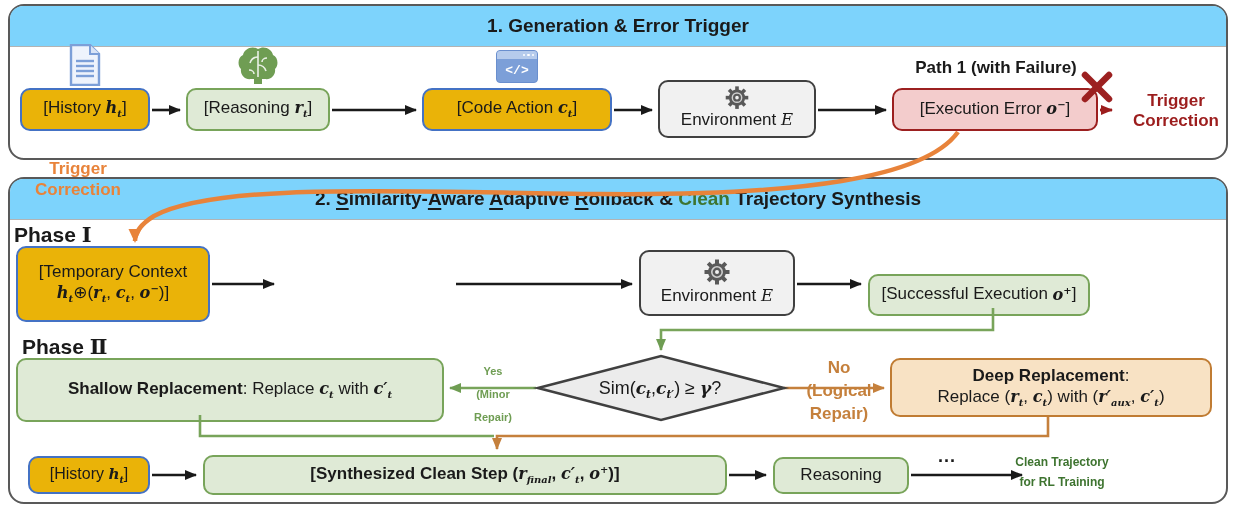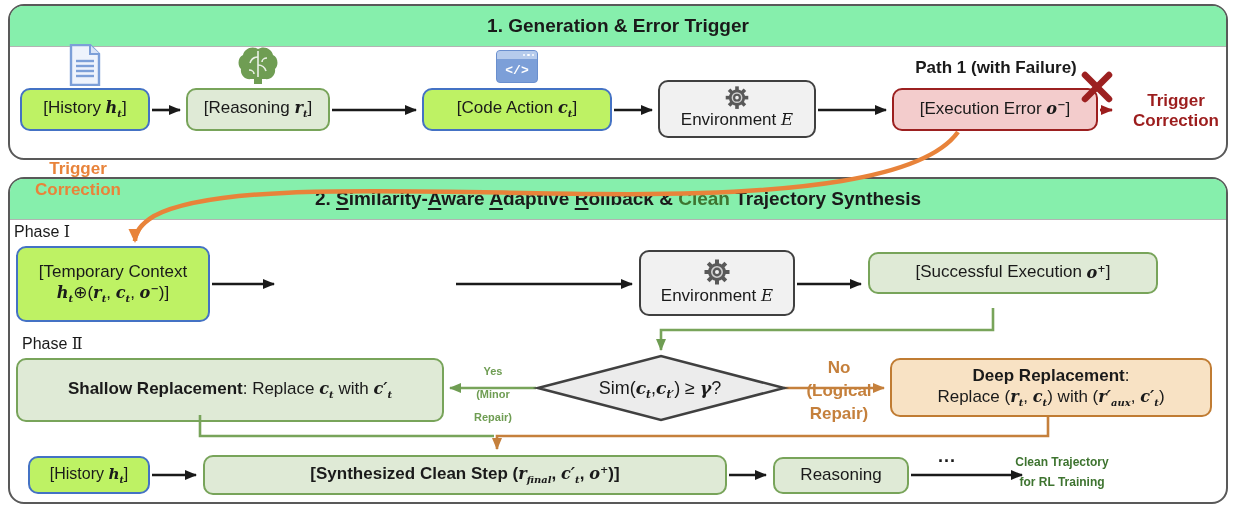--- a/index.html
+++ b/index.html
@@ -1,45 +1,45 @@
 <!DOCTYPE html>
 <html><head>
 <meta charset="utf-8">
 <style>
   html,body{margin:0;padding:0;background:#ffffff;}
   .canvas{position:relative;width:1238px;height:509px;background:#fff;
           font-family:"Liberation Sans",sans-serif;color:#1a1a1a;overflow:hidden;}
   .sec{position:absolute;border:2px solid #595959;border-radius:16px;background:#fff;box-sizing:border-box;z-index:1;}
-  .band{position:absolute;left:0;right:0;top:0;background:#86efac;border-bottom:1px solid #b3b3b3;
+  .band{position:absolute;left:0;right:0;top:0;background:#7dd3fc;border-bottom:1px solid #b3b3b3;
         border-radius:13px 13px 0 0;display:flex;align-items:center;justify-content:center;
         font-weight:bold;font-size:19px;}
   .bx{position:absolute;box-sizing:border-box;border:2px solid;border-radius:10px;
       display:flex;align-items:center;justify-content:center;text-align:center;
       font-size:17px;line-height:1.22;z-index:3;padding:2px 4px;}
-  .blue{background:#bef264;border-color:#4472c4;}
+  .blue{background:#eab308;border-color:#4472c4;}
   .greenbx{background:#dfead6;border-color:#78a45a;}
   .graybx{background:#f1f1f1;border-color:#404040;flex-direction:column;padding:3px 4px 5px;}
   .redbx{background:#f3cccc;border-color:#9c2020;border-width:2.5px;}
   .orangebx{background:#f8e2c4;border-color:#c07c33;}
   .lbl{position:absolute;z-index:6;text-align:center;line-height:1.15;}
   i{font-family:"DejaVu Serif",serif;font-style:italic;font-weight:bold;font-size:0.95em;}
   em{font-family:"DejaVu Serif",serif;font-style:italic;font-weight:normal;font-size:0.98em;}
   sub,sup{font-size:0.62em;}
   u{text-underline-offset:3px;text-decoration-thickness:2px;}
   .gw{color:#3e7430;}
   .rn{font-family:"DejaVu Serif",serif;}
   svg.overlay{position:absolute;left:0;top:0;z-index:5;pointer-events:none;}
   .icon{position:absolute;z-index:4;}
   .codeicon{position:absolute;z-index:4;width:42px;height:33px;background:#7c9fd8;border-radius:4px;
             box-sizing:border-box;border:1.5px solid #6a8fce;}
   .codeicon .topbar{height:8px;background:#b6cbec;border-radius:3px 3px 0 0;display:flex;align-items:center;justify-content:flex-end;gap:2px;padding-right:3px;}
   .codeicon .dot{width:2.5px;height:2.5px;border-radius:50%;background:#ffffff;}
   .codeicon .body{height:22px;display:flex;align-items:center;justify-content:center;color:#fff;
                   font-family:"Liberation Mono",monospace;font-weight:bold;font-size:13px;}
-  .phase{position:absolute;font-size:16px;font-weight:normal;z-index:6;}
+  .phase{position:absolute;font-size:21px;font-weight:bold;z-index:6;}
 </style>
 </head>
 <body>
 
 <div class="canvas">
 
   <div class="sec" style="left:8px;top:4px;width:1220px;height:156px;">
     <div class="band" style="height:40px;">
       <span>1. Generation &amp; Error Trigger</span>
     </div>
@@ -141,21 +141,21 @@
         <line x1="4.9" y1="4.9" x2="8.8" y2="8.8"></line>
           <line x1="-4.9" y1="-4.9" x2="-8.8" y2="-8.8"></line>
         <line x1="4.9" y1="-4.9" x2="8.8" y2="-8.8"></line>
           <line x1="-4.9" y1="4.9" x2="-8.8" y2="8.8"></line>
       </g>
       <circle r="7.5" fill="#cfcfcf" stroke="#595959" stroke-width="3"></circle>
       <circle r="3.2" fill="#f1f1f1" stroke="#595959" stroke-width="2.4"></circle>
     </svg>
     <span>Environment <em>E</em></span>
   </div>
-  <div class="bx greenbx" style="left:868px;top:252px;width:290px;height:42px;">
+  <div class="bx greenbx" style="left:868px;top:274px;width:222px;height:42px;">
     <span>[Successful Execution <i>o<sup>+</sup></i>]</span>
   </div>
 
   <div class="bx greenbx" style="left:16px;top:358px;width:428px;height:64px;">
     <span><b>Shallow Replacement</b>: Replace <i>c<sub>t</sub></i> with <i>c′<sub>t</sub></i></span>
   </div>
   <div class="lbl" style="left:447px;top:360px;width:92px;font-weight:bold;font-size:11px;line-height:23px;color:#6f9d53;">Yes<br>(Minor<br>Repair)</div>
   <div class="lbl" style="left:788px;top:356px;width:102px;font-weight:bold;font-size:17px;line-height:23px;color:#c5803c;">No<br>(Logical<br>Repair)</div>
   <div class="lbl" style="left:560px;top:378px;width:200px;font-size:18px;z-index:6;">Sim(<i>c<sub>t</sub></i>,<i>c<sub>t′</sub></i>) ≥ <i>γ</i>?</div>
   <div class="bx orangebx" style="left:890px;top:358px;width:322px;height:59px;">

